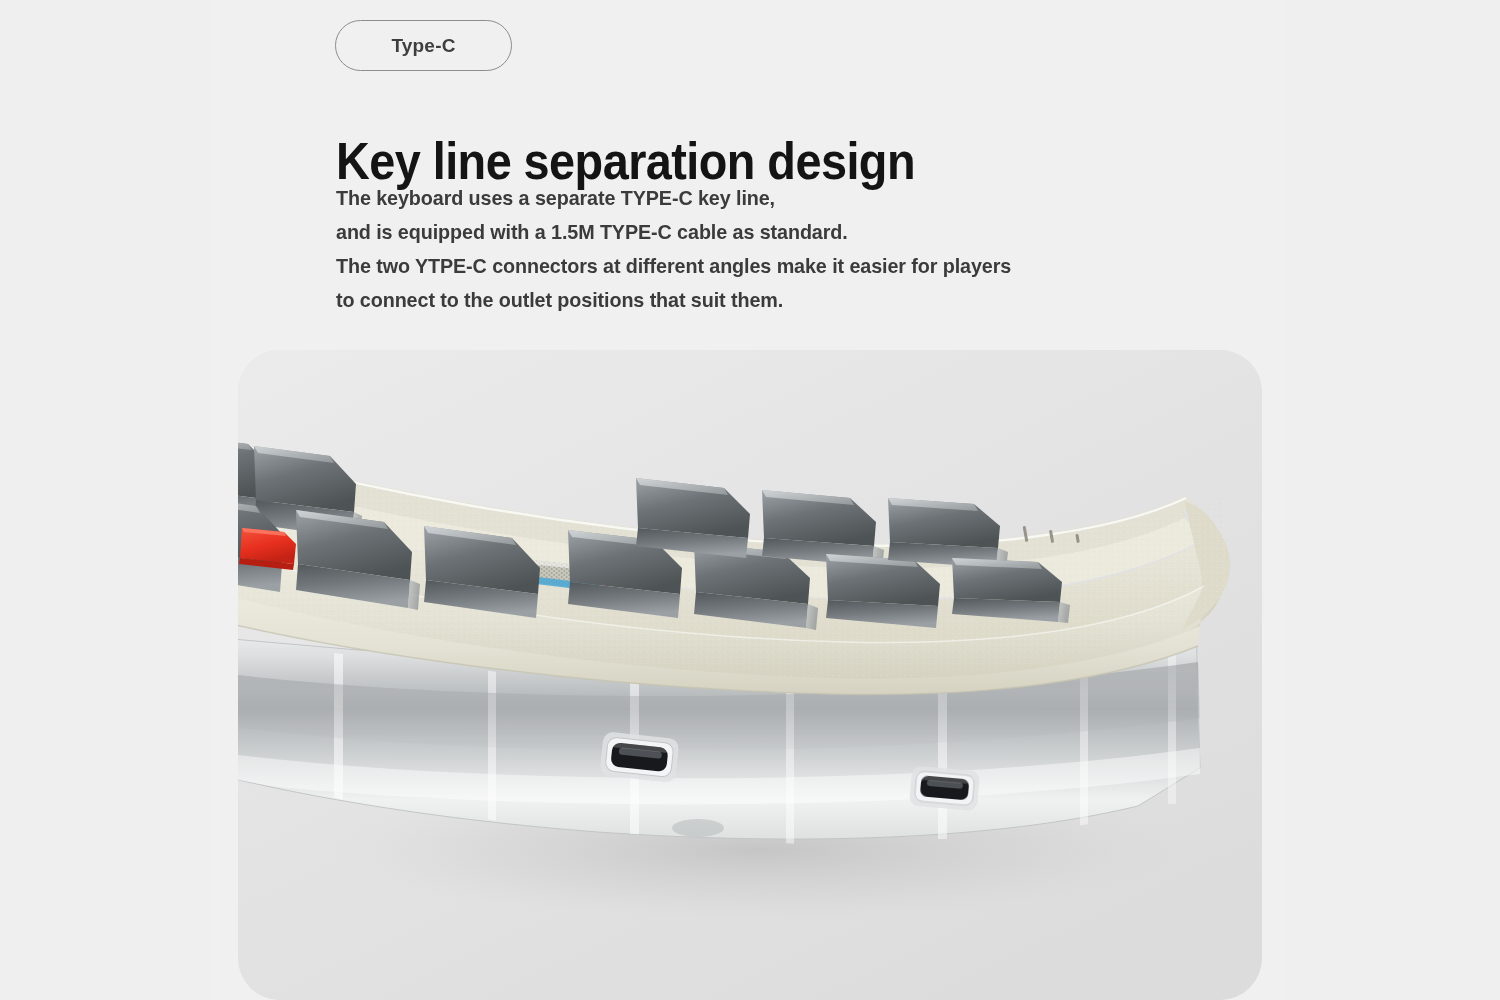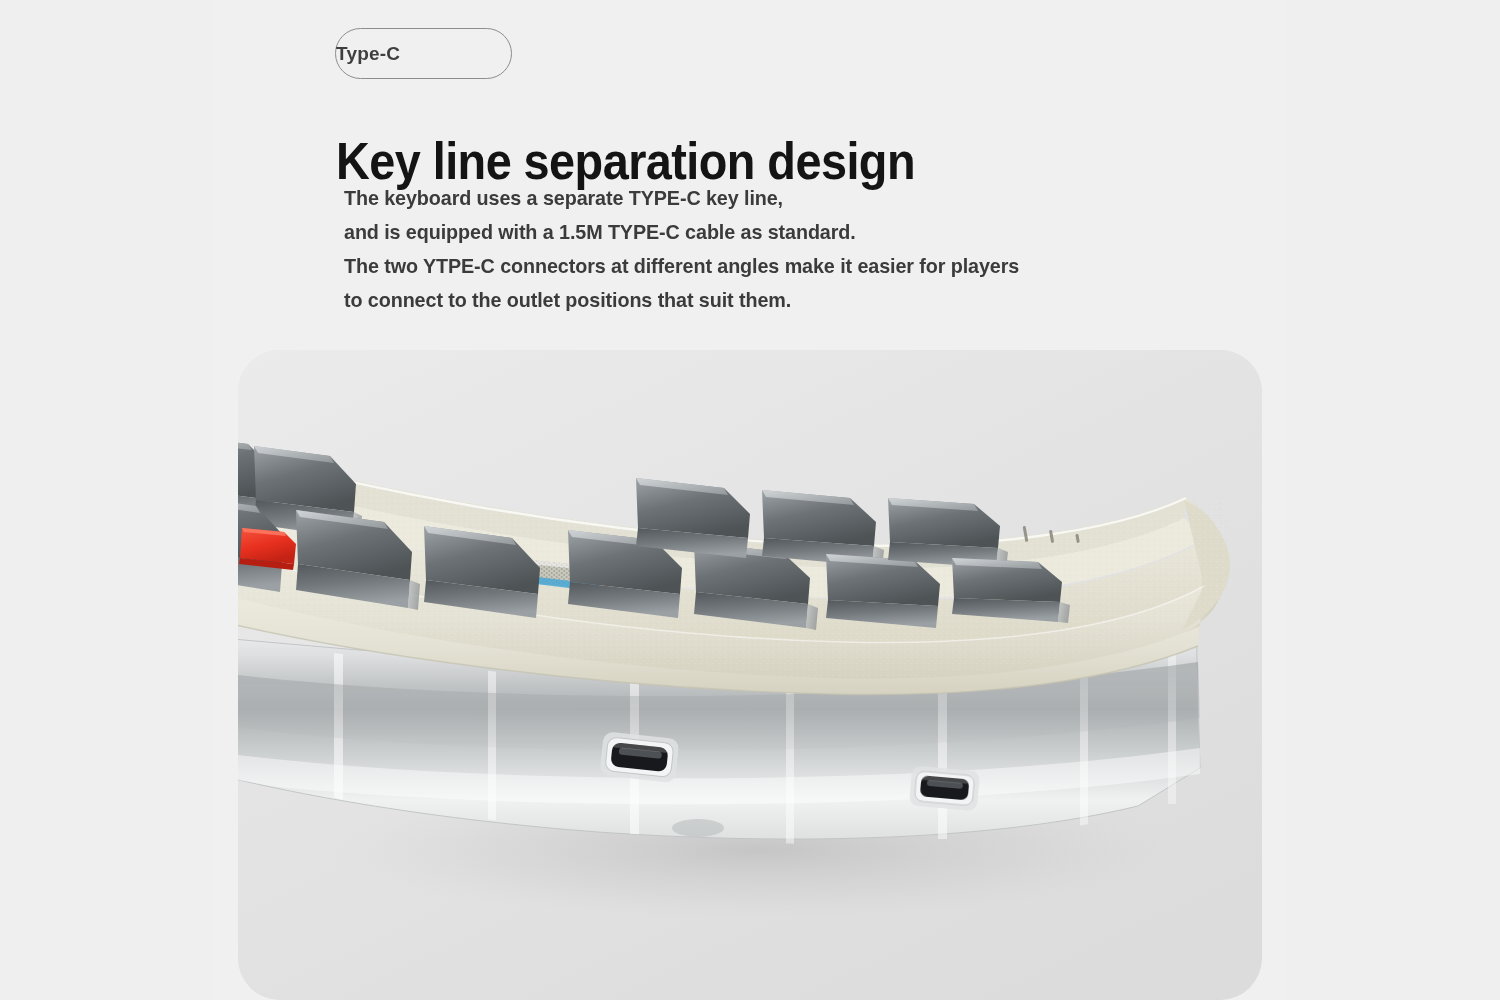--- a/index.html
+++ b/index.html
@@ -29,28 +29,29 @@
     top: 0;
     width: 1073px;
     height: 1000px;
     background: #f0f0f0;
   }
 
   
   .badge-pill {
     position: absolute;
     left: 335px;
-    top: 28px;
+    top: 20px;
     width: 177px;
     height: 51px;
     border: 1.5px solid #8d8d8d;
     border-radius: 26px;
     background: transparent;
     display: flex;
     align-items: center;
+    justify-content: center;
     box-sizing: border-box;
   }
   .badge-pill-label {
     font-family: "Liberation Sans", sans-serif;
     font-size: 19px;
     font-weight: 700;
     color: #3e3e3e;
     letter-spacing: 0.2px;
   }
 
@@ -66,21 +67,21 @@
     letter-spacing: -0.6px;
     transform: scaleX(0.90);
     transform-origin: left center;
     white-space: nowrap;
     line-height: 1.1;
   }
 
   
   .body-copy {
     position: absolute;
-    left: 344px;
+    left: 336px;
     top: 181px;
     width: 820px;
   }
   .body-line {
     font-family: "Liberation Sans Narrow", "Liberation Sans", sans-serif;
     font-size: 21px;
     font-weight: 700;
     color: #3b3b3b;
     line-height: 34px;
     letter-spacing: -0.1px;

